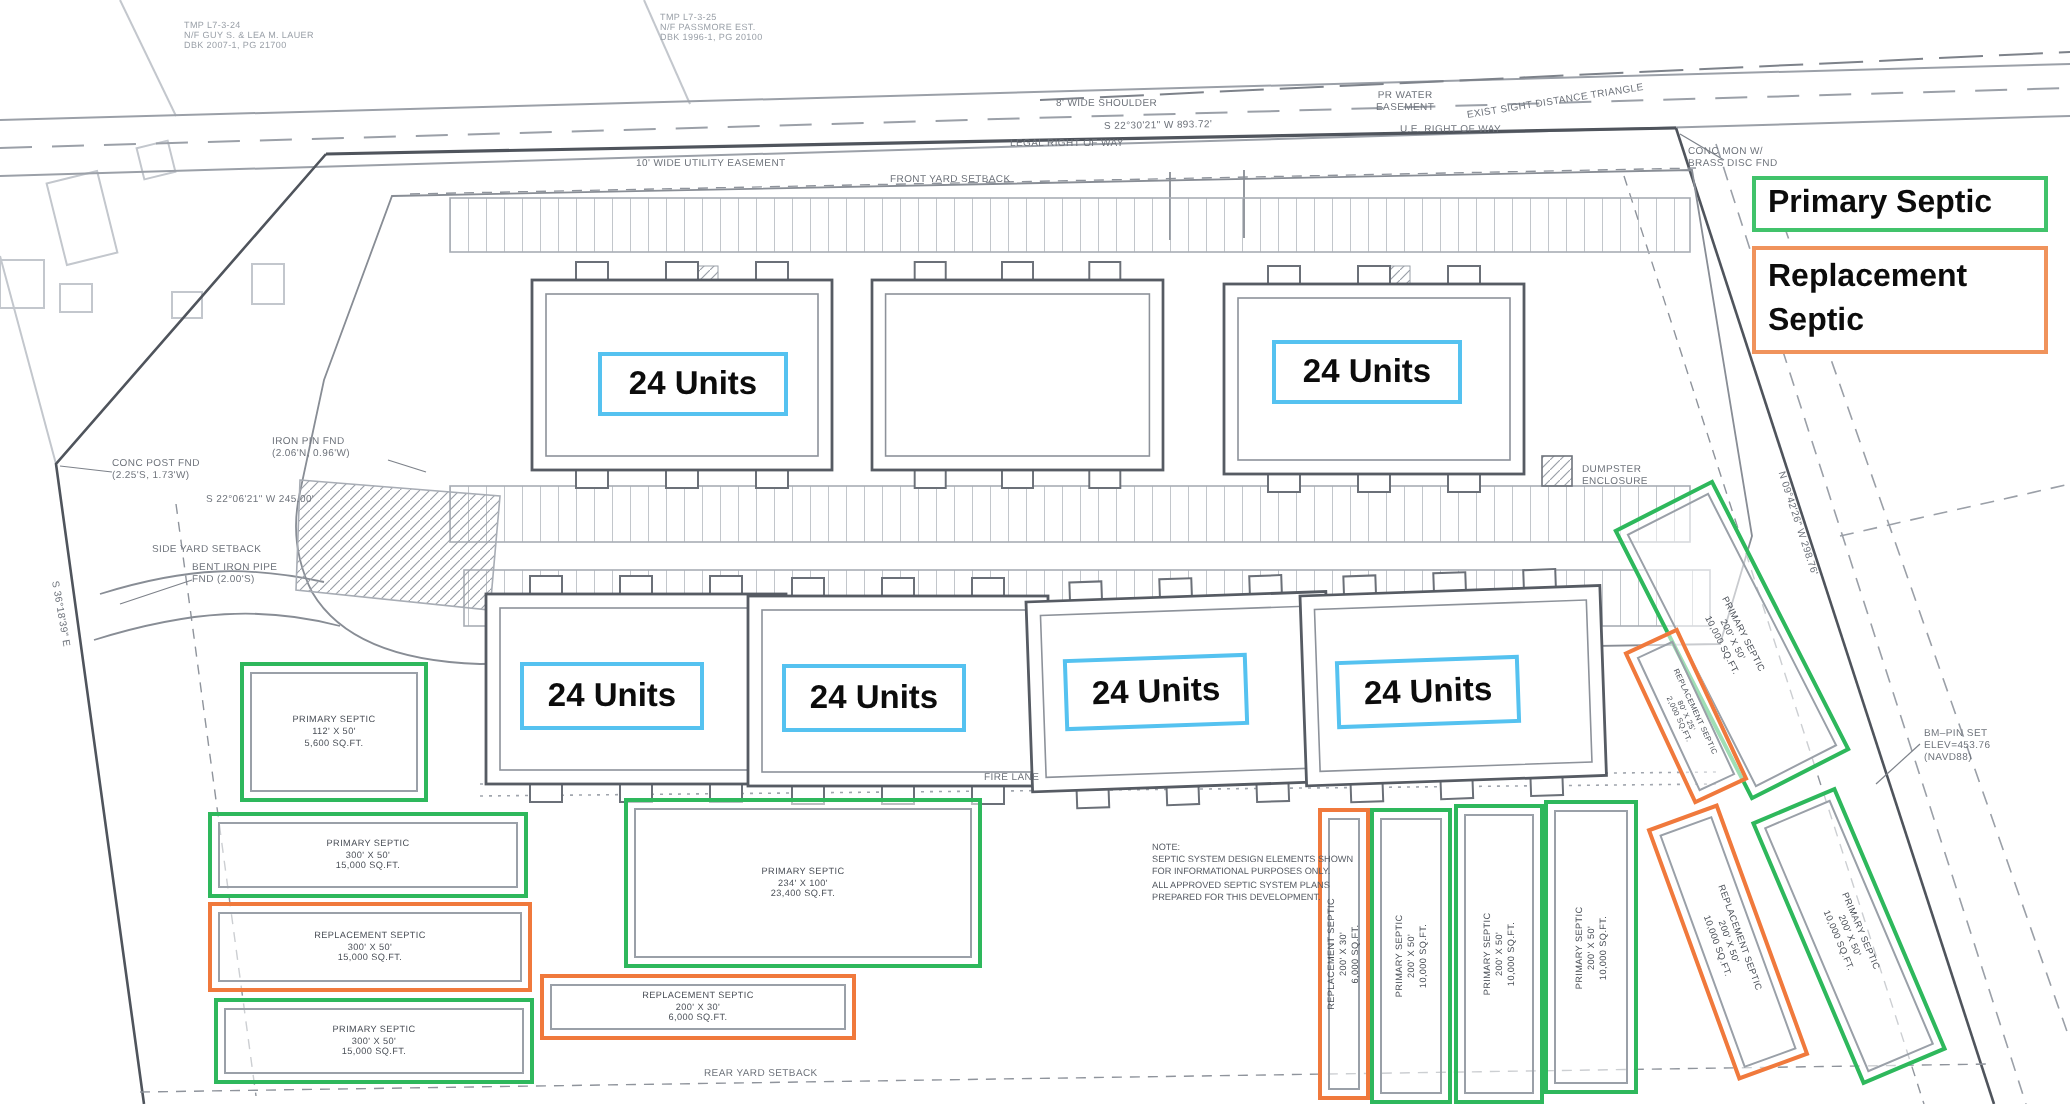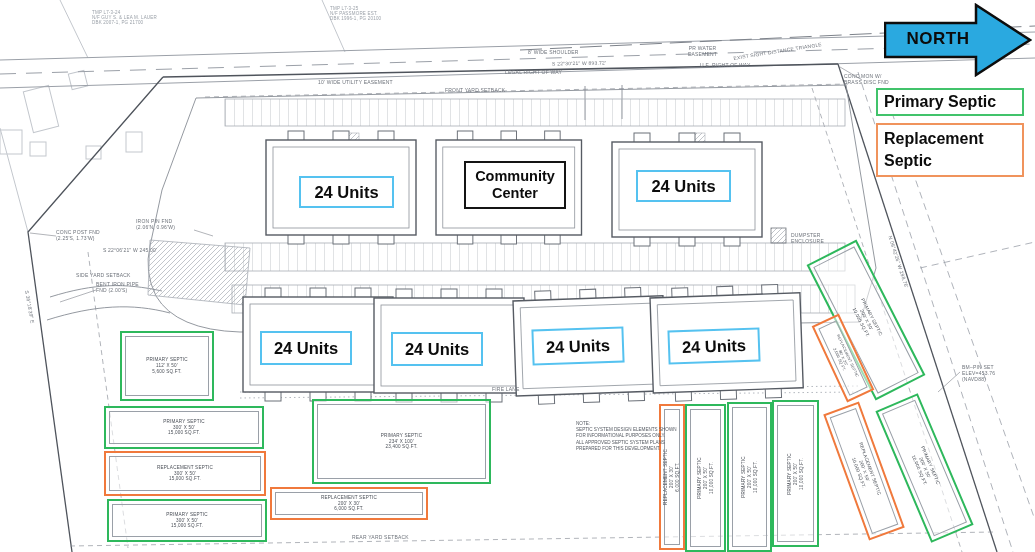--- a/index.html
+++ b/index.html
@@ -310,35 +310,28 @@
 
   <div class="note">
     <span>NOTE:</span>
     <span>SEPTIC SYSTEM DESIGN ELEMENTS SHOWN</span>
     <span>FOR INFORMATIONAL PURPOSES ONLY.</span>
     <span>ALL APPROVED SEPTIC SYSTEM PLANS</span>
     <span>PREPARED FOR THIS DEVELOPMENT.</span>
   </div>
 
 
-  <div class="northwrap">
-    <svg width="148" height="74" viewBox="0 0 148 74">
-      <polygon points="1,20 92,20 92,2 146,37 92,72 92,54 1,54" fill="#2aa9e0" stroke="#0d0d0d" stroke-width="2.5"></polygon>
-    </svg>
-    <div class="northlabel">NORTH</div>
-  </div>
 
   <div class="legendbox p" style="left:876px;top:88px;width:148px;height:28px">
     <span>Primary Septic</span>
   </div>
   <div class="legendbox r" style="left:876px;top:123px;width:148px;height:54px">
     <span>Replacement Septic</span>
   </div>
 
   <div class="callout" style="left:299px;top:176px;width:95px;height:32px">24 Units</div>
-  <div class="ccbox">Community Center</div>
   <div class="callout" style="left:636px;top:170px;width:95px;height:32px">24 Units</div>
   <div class="callout" style="left:260px;top:331px;width:92px;height:34px">24 Units</div>
   <div class="callout" style="left:391px;top:332px;width:92px;height:34px">24 Units</div>
   <div class="callout" style="left:532px;top:328px;width:92px;height:36px;transform:rotate(-2deg)">24 Units</div>
   <div class="callout" style="left:668px;top:329px;width:92px;height:34px;transform:rotate(-2deg)">24 Units</div>
 
 </div>
 
 </body></html>

